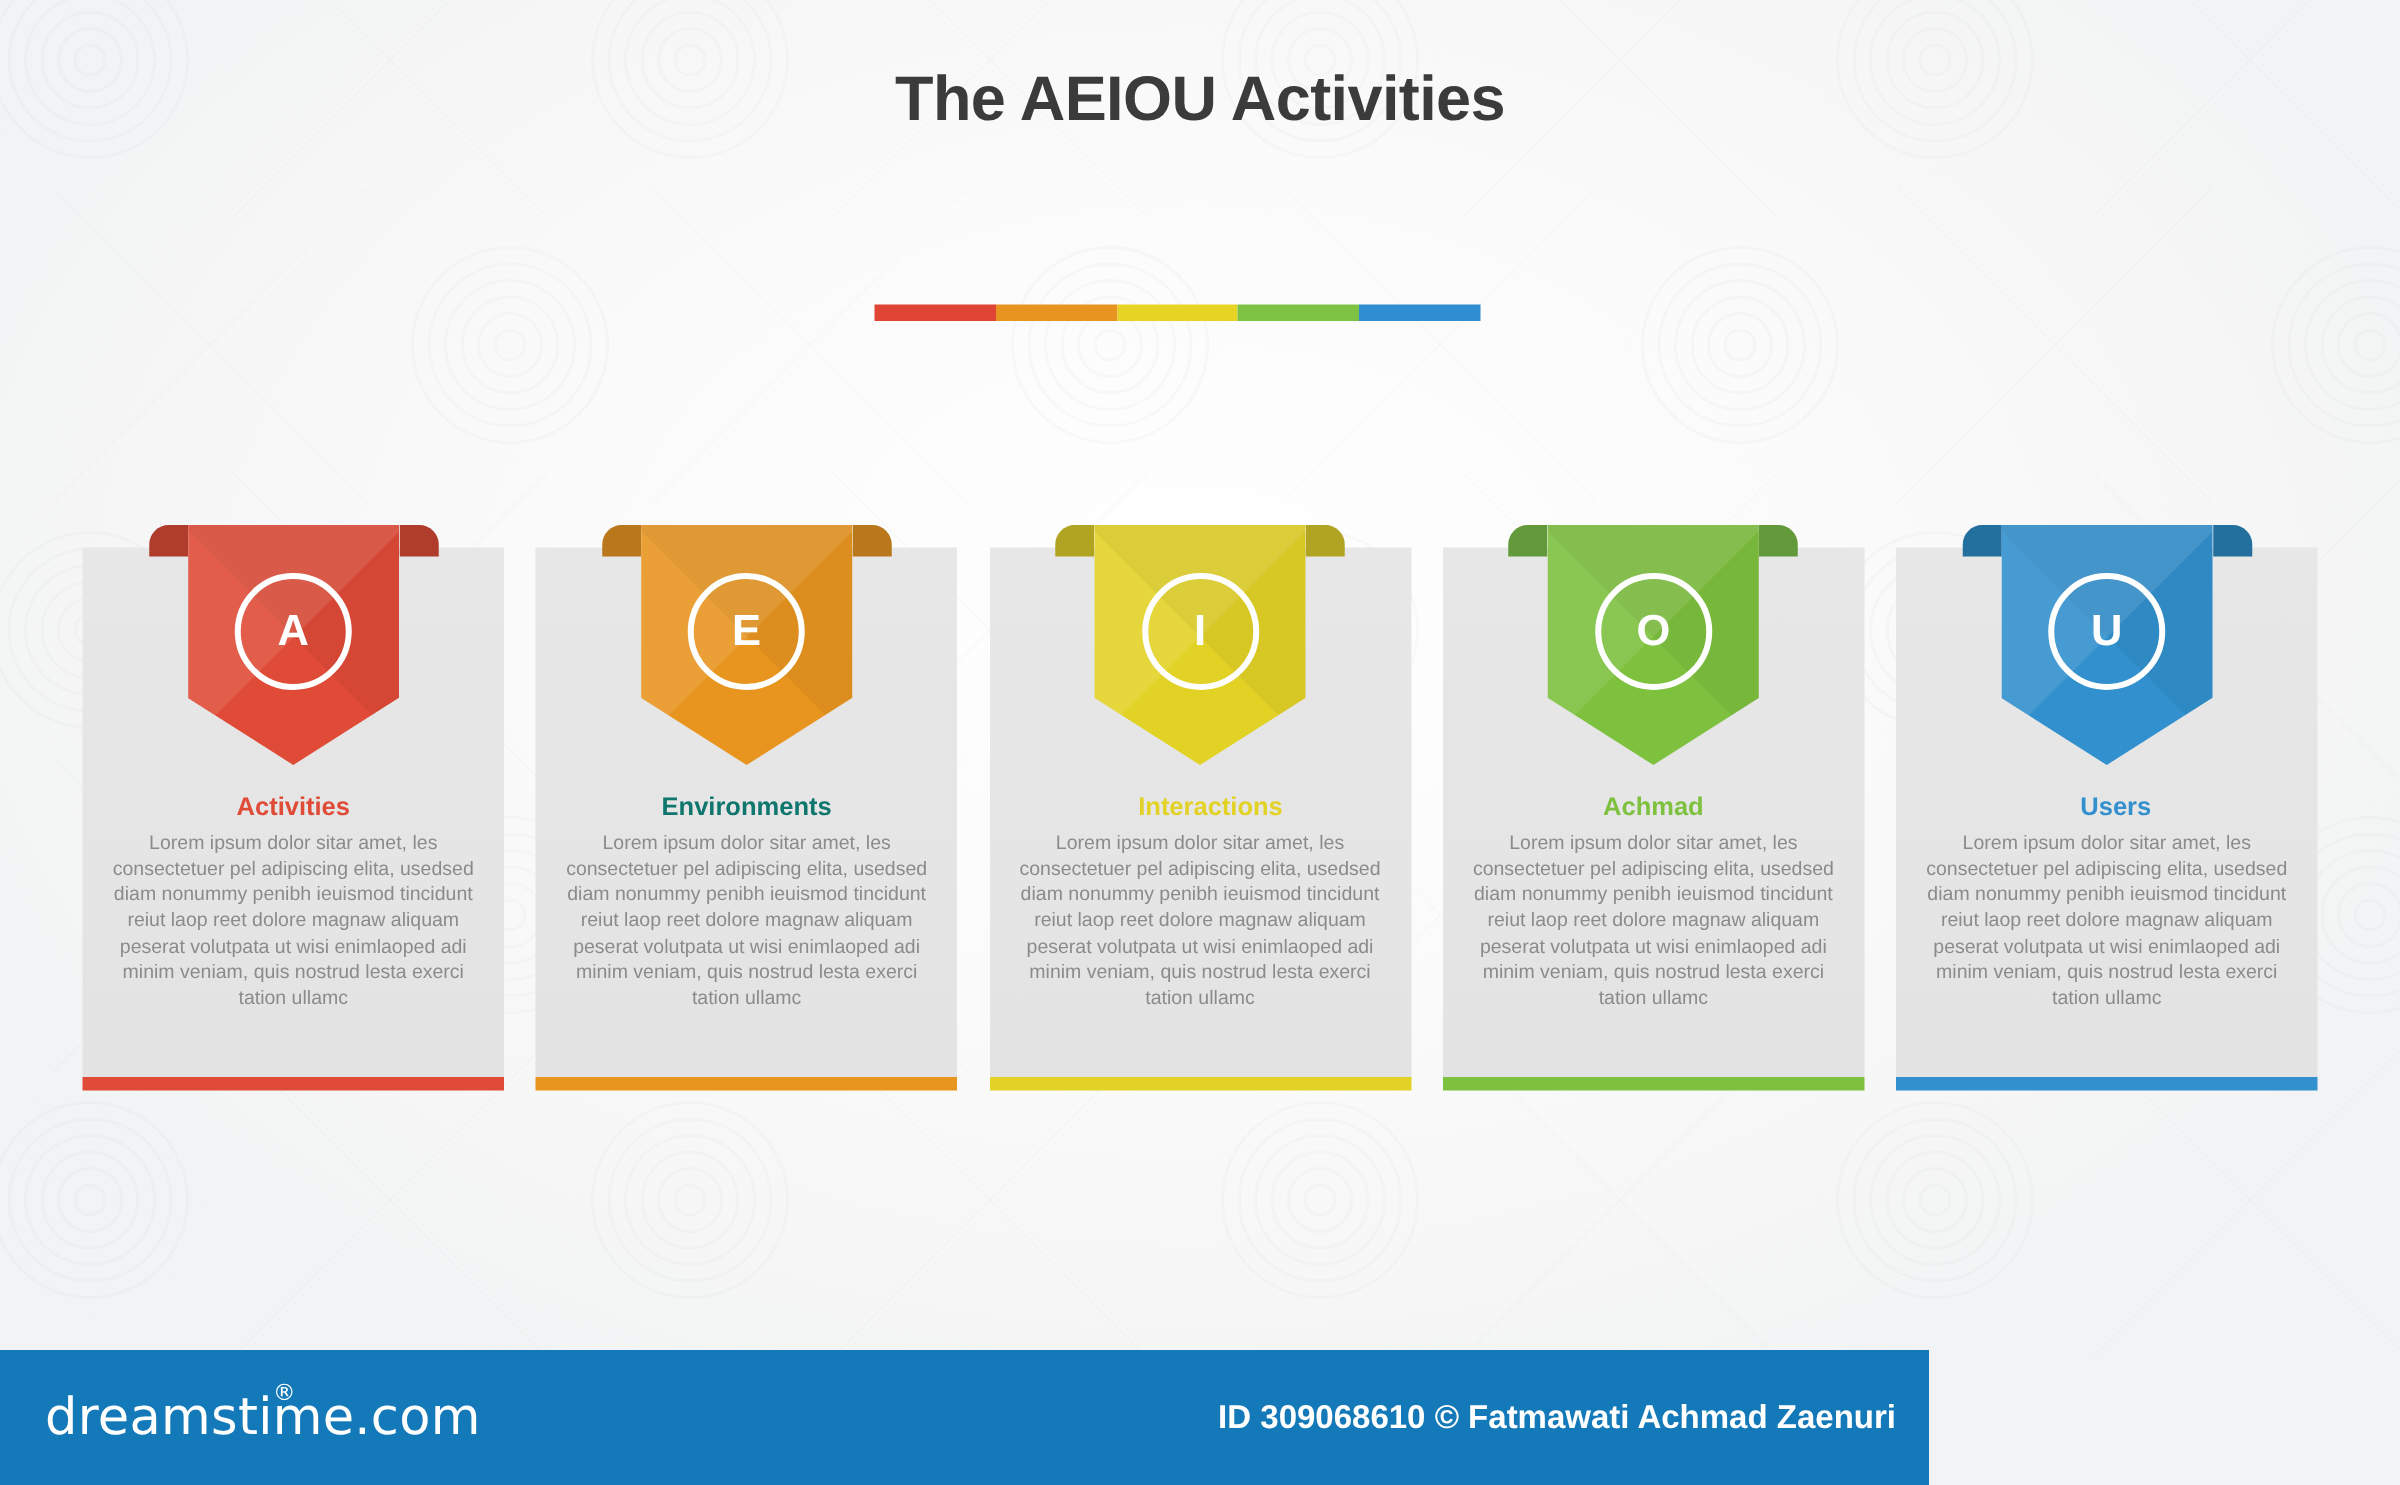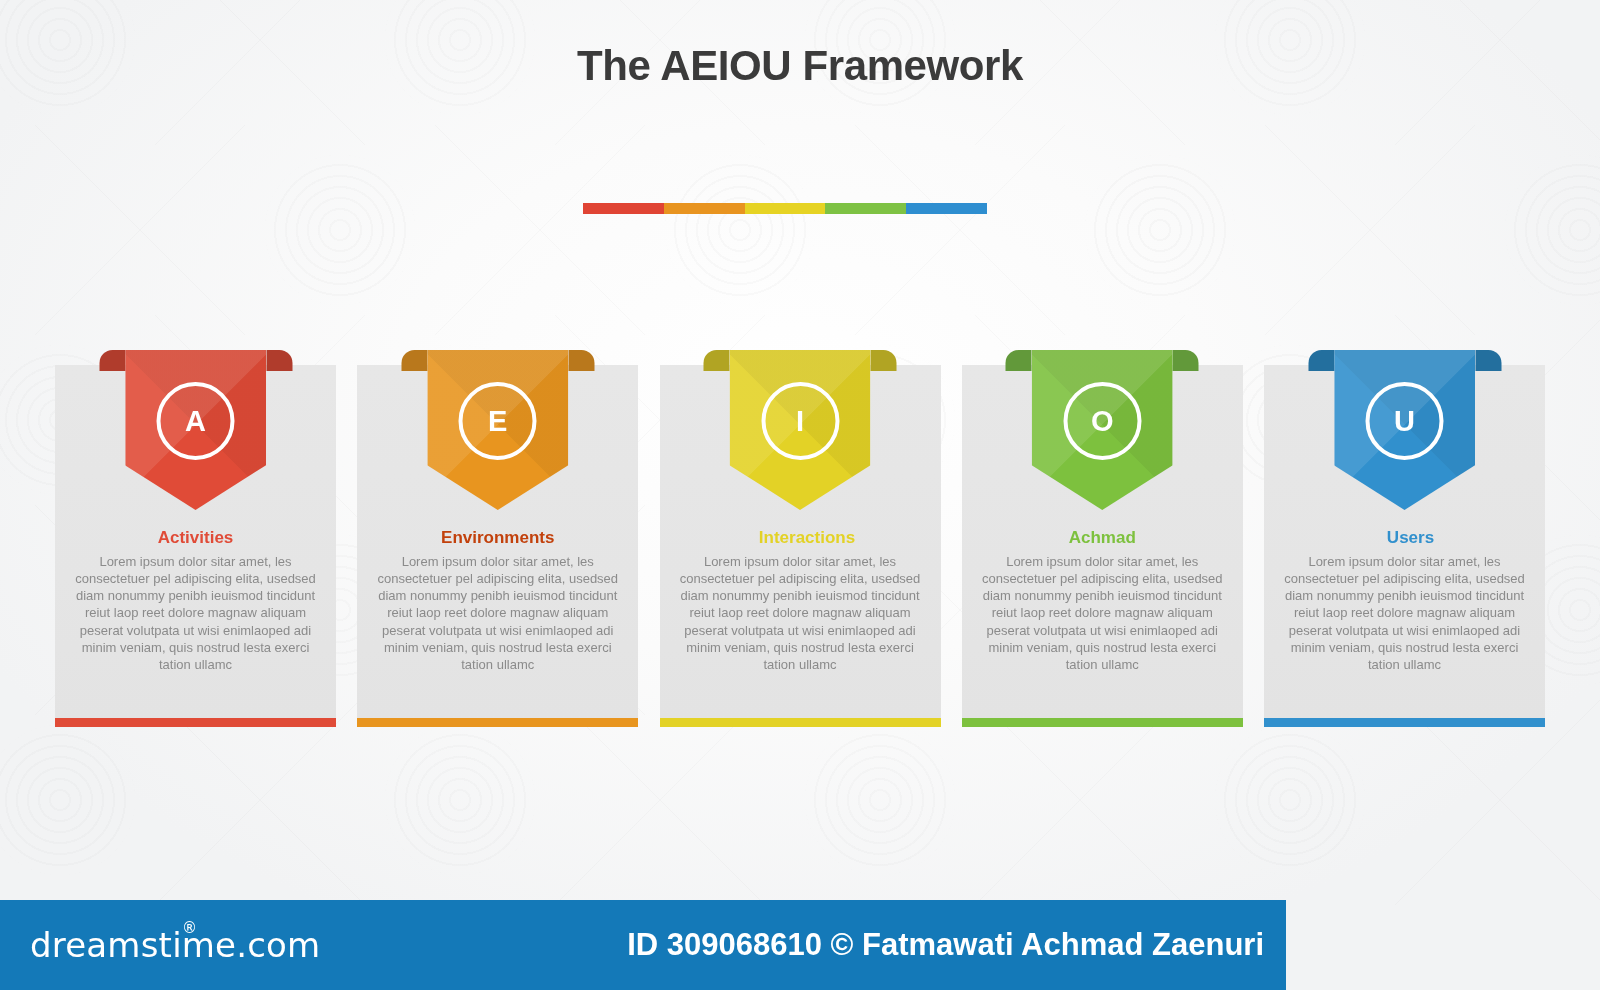--- a/index.html
+++ b/index.html
@@ -119,21 +119,21 @@
     margin-left:30px; position:relative;
     color:#fff; font-size:34px; letter-spacing:.2px;
     font-family:"DejaVu Sans", sans-serif;
   }
   .brand-reg{
     position:absolute; left:152px; top:-6px;
     font-size:15px;
   }
   .credit{
     position:absolute; right:22px;
-    color:#fff; font-size:31px; font-weight:bold;
+    color:#fff; font-size:22px; font-weight:bold;
   }
 </style>
 </head>
 <body>
 
 <div class="watermark-layer">
     <div class="wm" style="left: 60px; top: 40px;"></div>
     <div class="wmx" style="left: 260px; top: 40px;"></div>
     <div class="wm" style="left: 460px; top: 40px;"></div>
     <div class="wmx" style="left: 660px; top: 40px;"></div>
@@ -169,21 +169,21 @@
     <div class="wmx" style="left: 260px; top: 800px;"></div>
     <div class="wm" style="left: 460px; top: 800px;"></div>
     <div class="wmx" style="left: 660px; top: 800px;"></div>
     <div class="wm" style="left: 880px; top: 800px;"></div>
     <div class="wmx" style="left: 1080px; top: 800px;"></div>
     <div class="wm" style="left: 1290px; top: 800px;"></div>
     <div class="wmx" style="left: 1500px; top: 800px;"></div>
   </div>
 
 <div class="header">
-  <div class="title">The AEIOU Framework</div>
+  <div class="title">The AEIOU Activities</div>
 </div>
 
 <div class="divider">
     <span style="background: rgb(224, 68, 52);"></span>
     <span style="background: rgb(232, 148, 32);"></span>
     <span style="background: rgb(230, 211, 36);"></span>
     <span style="background: rgb(126, 194, 68);"></span>
     <span style="background: rgb(46, 142, 208);"></span>
   </div>
 
@@ -204,21 +204,21 @@
     <div class="card">
       <div class="card-body"></div>
       <div class="card-footbar" style="background: rgb(232, 149, 31);"></div>
       <div class="ribbon">
         <div class="ribbon-wing l" style="background: rgb(185, 120, 28);"></div>
         <div class="ribbon-wing r" style="background: rgb(185, 120, 28);"></div>
         <div class="ribbon-main" style="background: rgb(232, 149, 31);"></div>
         <div class="ribbon-fold"></div>
         <div class="ribbon-circle">E</div>
       </div>
-      <div class="card-title" style="color: #c2410c;">Environments</div>
+      <div class="card-title" style="color: #0f766e;">Environments</div>
       <div class="card-desc">Lorem ipsum dolor sitar amet, les consectetuer pel adipiscing elita, usedsed diam nonummy penibh ieuismod tincidunt reiut laop reet dolore magnaw aliquam peserat volutpata ut wisi enimlaoped adi minim veniam, quis nostrud lesta exerci tation ullamc</div>
     </div>
     <div class="card">
       <div class="card-body"></div>
       <div class="card-footbar" style="background: rgb(227, 210, 38);"></div>
       <div class="ribbon">
         <div class="ribbon-wing l" style="background: rgb(177, 164, 35);"></div>
         <div class="ribbon-wing r" style="background: rgb(177, 164, 35);"></div>
         <div class="ribbon-main" style="background: rgb(227, 210, 38);"></div>
         <div class="ribbon-fold"></div>

